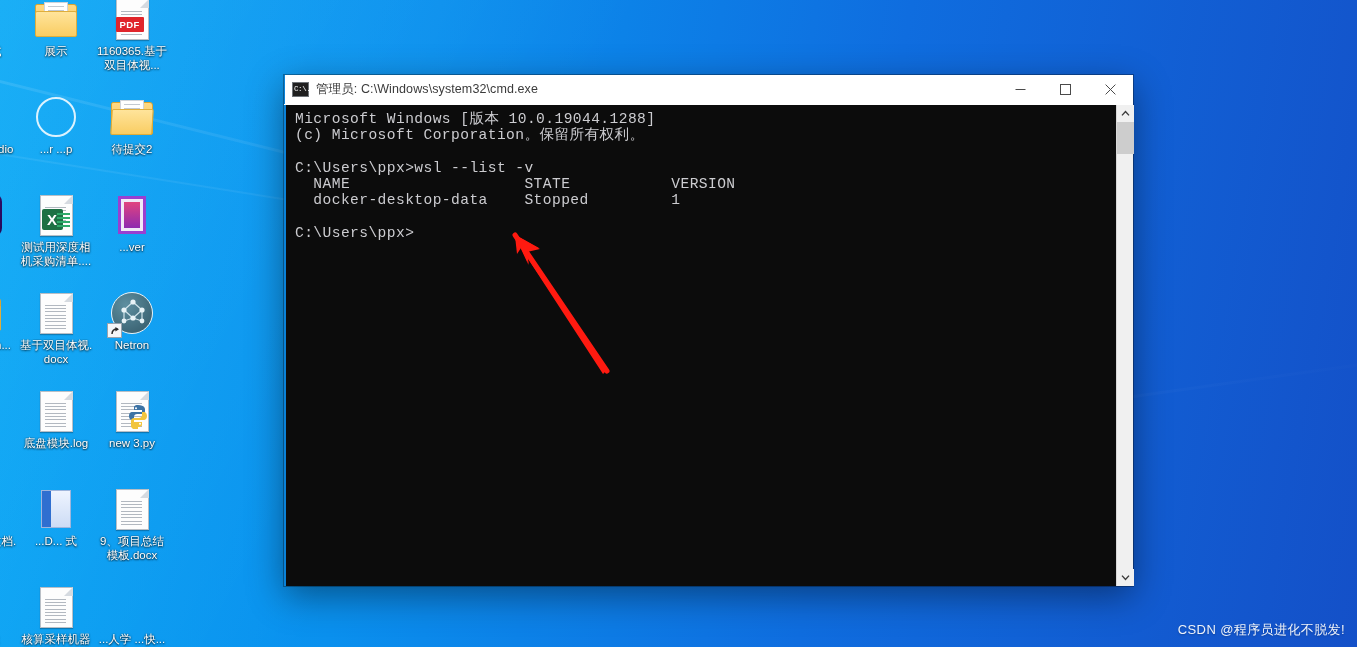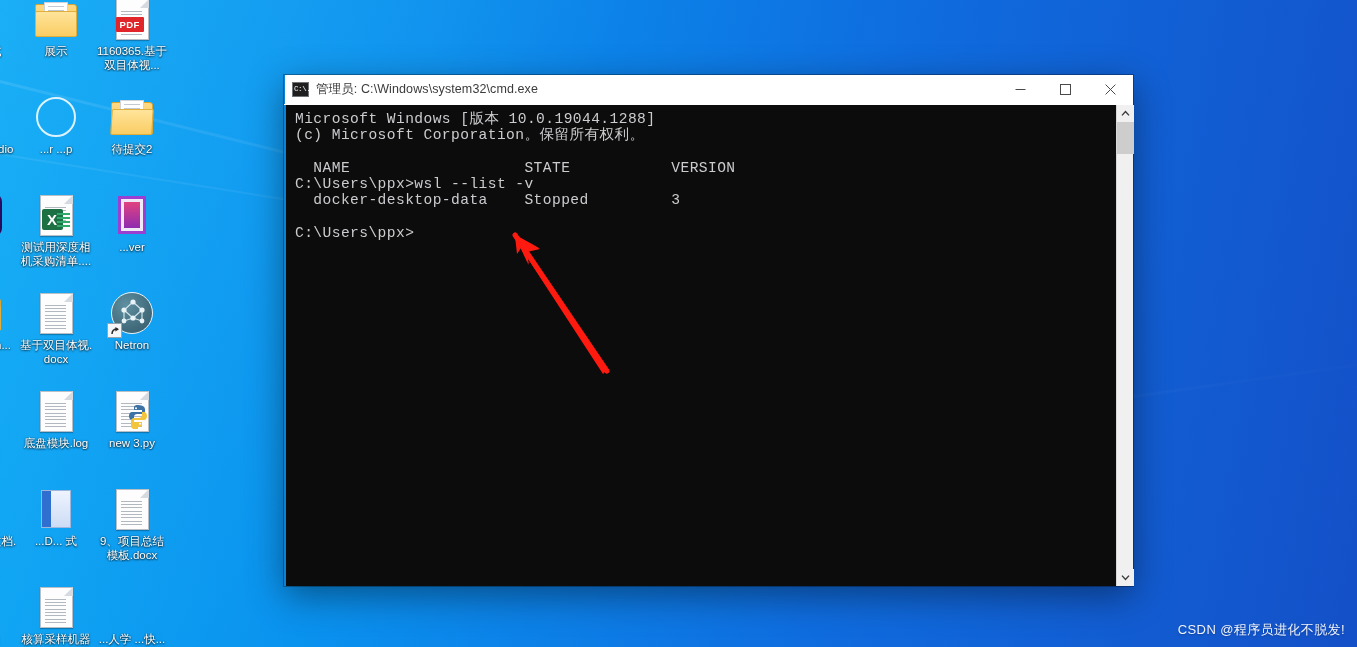--- a/index.html
+++ b/index.html
@@ -612,23 +612,23 @@
       </div>
     </div>
 
     <div id="cmd-bodywrap">
       <div id="cmd-console">
         <div id="console-left-strip"></div>
         <div id="cmd-console-pad">
             <div class="cline">Microsoft Windows [版本 10.0.19044.1288]</div>
             <div class="cline">(c) Microsoft Corporation。保留所有权利。</div>
             <div class="cline blank"> </div>
+            <div class="cline">C:\Users\ppx&gt;wsl --list -v</div>
             <div class="cline">  NAME                   STATE           VERSION</div>
-            <div class="cline">C:\Users\ppx&gt;wsl --list -v</div>
-            <div class="cline">  docker-desktop-data    Stopped         3</div>
+            <div class="cline">  docker-desktop-data    Stopped         1</div>
             <div class="cline blank"> </div>
             <div class="cline">C:\Users\ppx&gt;</div>
           </div>
       </div>
 
       <div id="cmd-scrollbar">
         <div class="sb-arrow">
           <svg width="9" height="7" viewBox="0 0 9 7" aria-hidden="true">
             <path d="M1 5.4 L4.5 1.6 L8 5.4" fill="none" stroke="#3a3a3a" stroke-width="1.4"></path>
           </svg>

